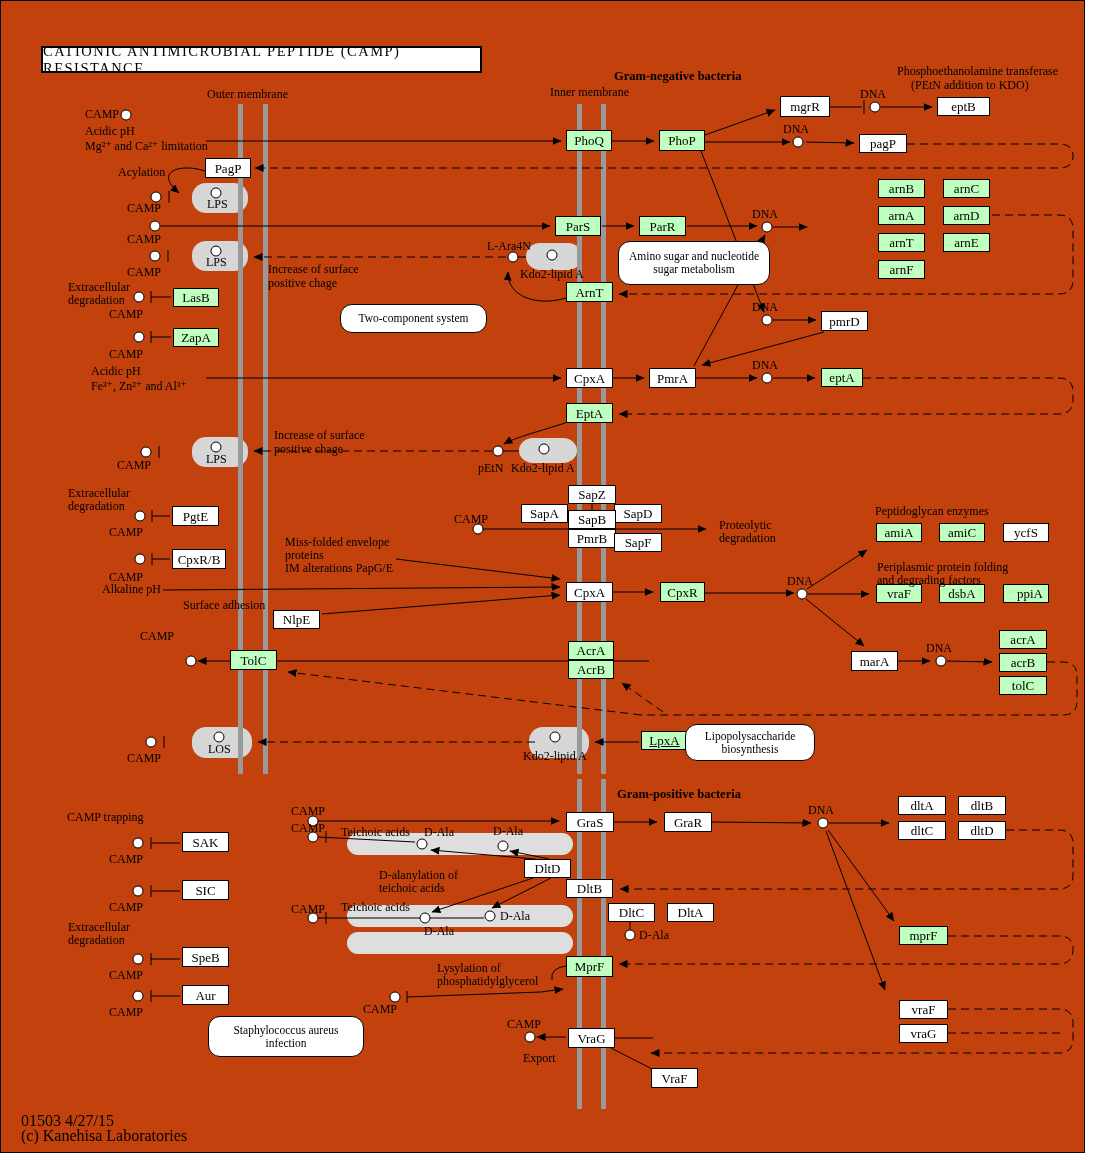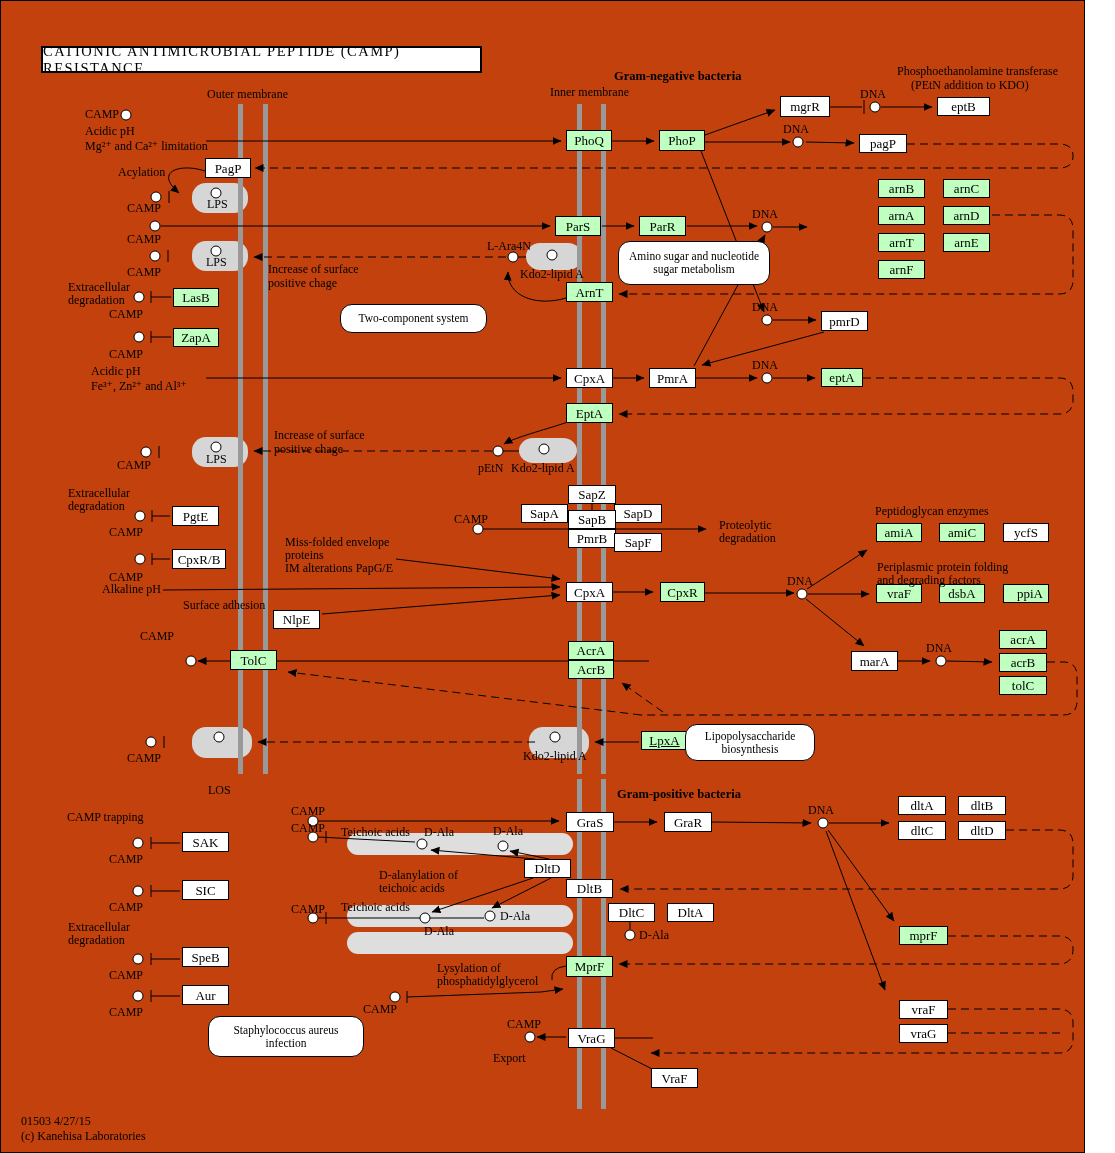--- a/index.html
+++ b/index.html
@@ -10,21 +10,21 @@
   .lbl.b{font-weight:bold;font-size:12.5px;}
   .gbox{position:absolute;border:1px solid #000;background:#fff;display:flex;align-items:center;
         justify-content:center;font-size:13px;line-height:13px;box-sizing:border-box;}
   .gbox.green{background:#BFFFBF;}
   .pbox{position:absolute;border:1px solid #000;border-radius:12px;background:#fff;display:flex;
         flex-direction:column;align-items:center;justify-content:center;font-size:11.5px;line-height:13px;
         text-align:center;box-sizing:border-box;}
   #title-box{position:absolute;left:40px;top:45px;width:441px;height:27px;border:2px solid #000;
         display:flex;align-items:center;justify-content:center;font-size:14.5px;letter-spacing:1.5px;
         box-sizing:border-box;background:#fff;}
-  .footer-line{position:absolute;font-size:12px;line-height:14px;white-space:nowrap;}
+  .footer-line{position:absolute;font-size:16px;line-height:14px;white-space:nowrap;}
 </style>
 </head>
 <body>
 
 <div id="page">
 
   <svg id="diagram-svg" width="1115" height="1153" viewBox="0 0 1115 1153">
     <defs>
       <marker id="ah" markerWidth="11" markerHeight="9" refX="8.5" refY="4" orient="auto">
         <path d="M0,0 L9,4 L0,8 z" fill="#000"></path>
@@ -343,21 +343,21 @@
       <div class="lbl" style="left: 284px; top: 535px;">Miss-folded envelope</div>
       <div class="lbl" style="left: 284px; top: 548px;">proteins</div>
       <div class="lbl" style="left: 284px; top: 561px;">IM alterations PapG/E</div>
       <div class="lbl" style="left: 874px; top: 504px;">Peptidoglycan enzymes</div>
       <div class="lbl" style="left: 876px; top: 560px;">Periplasmic protein folding</div>
       <div class="lbl" style="left: 876px; top: 573px;">and degrading factors</div>
       <div class="lbl" style="left: 101px; top: 582px;">Alkaline pH</div>
       <div class="lbl" style="left: 182px; top: 598px;">Surface adhesion</div>
       <div class="lbl" style="left: 139px; top: 629px;">CAMP</div>
       <div class="lbl" style="left: 126px; top: 751px;">CAMP</div>
-      <div class="lbl" style="left: 207px; top: 742px; margin-top: 41px;">LOS</div>
+      <div class="lbl" style="left: 207px; top: 742px;">LOS</div>
       <div class="lbl" style="left: 522px; top: 749px;">Kdo2-lipid A</div>
       <div class="lbl b" style="left: 616px; top: 787px;">Gram-positive bacteria</div>
       <div class="lbl" style="left: 66px; top: 810px;">CAMP trapping</div>
       <div class="lbl" style="left: 290px; top: 804px;">CAMP</div>
       <div class="lbl" style="left: 290px; top: 821px;">CAMP</div>
       <div class="lbl" style="left: 340px; top: 825px;">Teichoic acids</div>
       <div class="lbl" style="left: 423px; top: 825px;">D-Ala</div>
       <div class="lbl" style="left: 492px; top: 824px;">D-Ala</div>
       <div class="lbl" style="left: 108px; top: 852px;">CAMP</div>
       <div class="lbl" style="left: 378px; top: 868px;">D-alanylation of</div>
@@ -369,21 +369,21 @@
       <div class="lbl" style="left: 499px; top: 909px;">D-Ala</div>
       <div class="lbl" style="left: 67px; top: 920px;">Extracellular</div>
       <div class="lbl" style="left: 67px; top: 933px;">degradation</div>
       <div class="lbl" style="left: 638px; top: 928px;">D-Ala</div>
       <div class="lbl" style="left: 436px; top: 961px;">Lysylation of</div>
       <div class="lbl" style="left: 436px; top: 974px;">phosphatidylglycerol</div>
       <div class="lbl" style="left: 108px; top: 968px;">CAMP</div>
       <div class="lbl" style="left: 362px; top: 1002px;">CAMP</div>
       <div class="lbl" style="left: 108px; top: 1005px;">CAMP</div>
       <div class="lbl" style="left: 506px; top: 1017px;">CAMP</div>
-      <div class="lbl" style="left: 492px; top: 1051px;">Export</div>
+      <div class="lbl" style="left: 522px; top: 1051px;">Export</div>
       <div class="lbl" style="left: 859px; top: 87px;">DNA</div>
       <div class="lbl" style="left: 782px; top: 122px;">DNA</div>
       <div class="lbl" style="left: 751px; top: 207px;">DNA</div>
       <div class="lbl" style="left: 751px; top: 300px;">DNA</div>
       <div class="lbl" style="left: 751px; top: 358px;">DNA</div>
       <div class="lbl" style="left: 786px; top: 574px;">DNA</div>
       <div class="lbl" style="left: 925px; top: 641px;">DNA</div>
       <div class="lbl" style="left: 807px; top: 803px;">DNA</div>
     </div>
 

